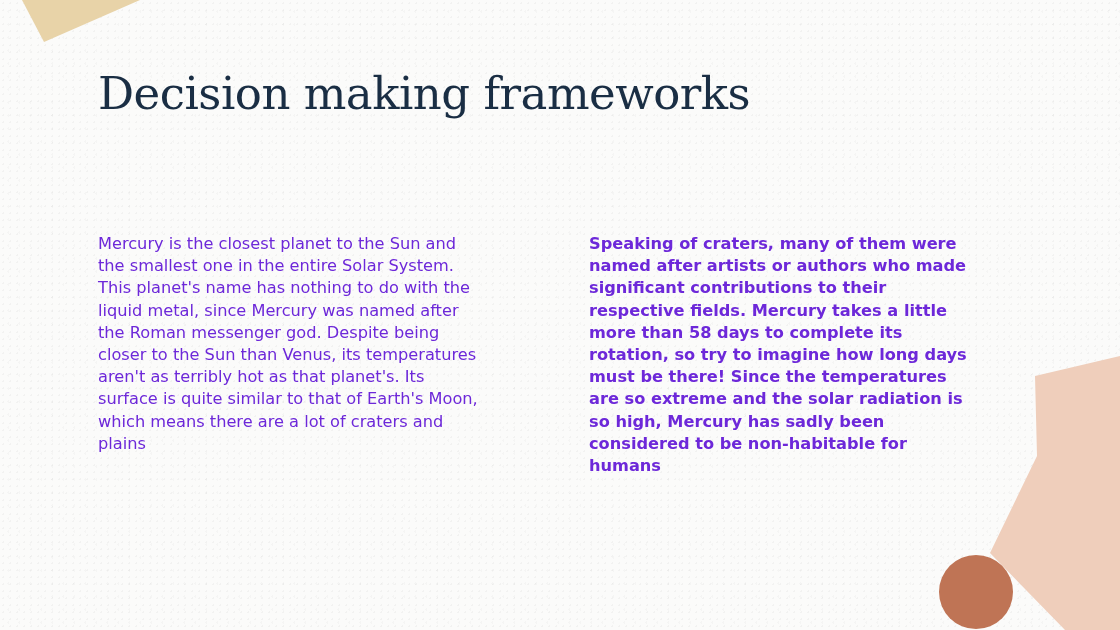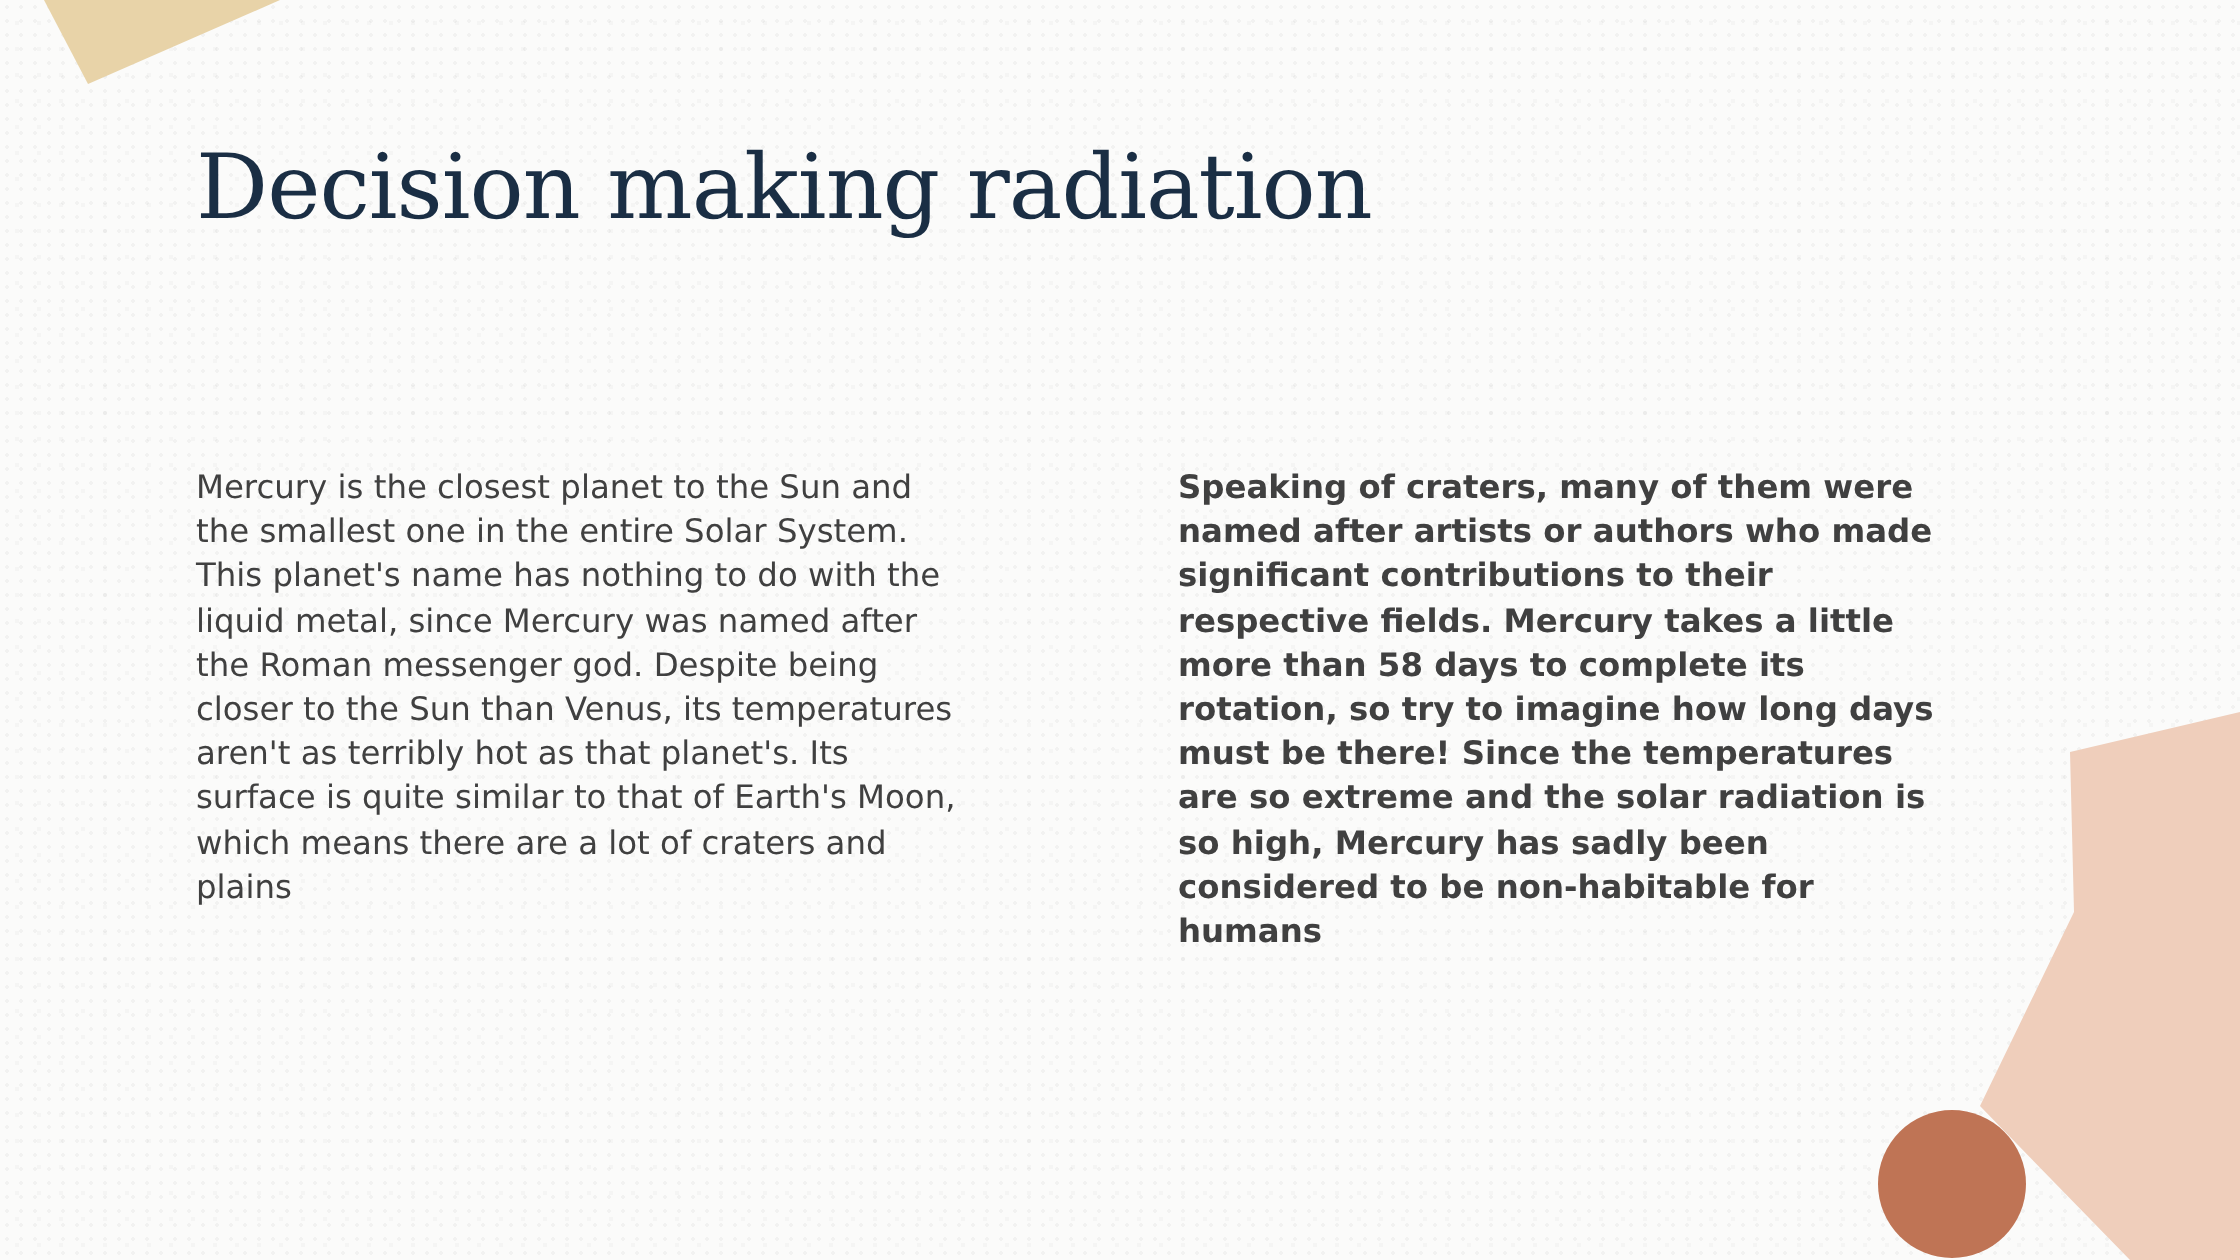--- a/index.html
+++ b/index.html
@@ -44,32 +44,32 @@
       letter-spacing: -0.5px;
     }
     .col {
       position: absolute;
       top: 233px;
       width: 385px;
       margin: 0;
       font-family: "DejaVu Sans", sans-serif;
       font-size: 16.2px;
       line-height: 22.2px;
-      color: #404040;
+      color: #6d28d9;
     }
     .col.left { left: 98px; }
     .col.right { left: 589px; width: 380px; font-weight: bold; }
   </style>
 </head>
 <body>
 
 <div class="texture"></div>
 
 <svg class="deco" viewBox="0 0 1120 630">
   <polygon points="22,0 140,0 44,42" fill="#e8d3a8"></polygon>
   <polygon points="1035,376 1120,356 1120,630 1065,630 990,553 1037,456" fill="#efcebb"></polygon>
   <circle cx="976" cy="592" r="37" fill="#bf7455"></circle>
 </svg>
 
-<h1 class="title">Decision making radiation</h1>
+<h1 class="title">Decision making frameworks</h1>
 
 <p class="col left">Mercury is the closest planet to the Sun and the smallest one in the entire Solar System. This planet's name has nothing to do with the liquid metal, since Mercury was named after the Roman messenger god. Despite being closer to the Sun than Venus, its temperatures aren't as terribly hot as that planet's. Its surface is quite similar to that of Earth's Moon, which means there are a lot of craters and plains</p>
 <p class="col right">Speaking of craters, many of them were named after artists or authors who made significant contributions to their respective fields. Mercury takes a little more than 58 days to complete its rotation, so try to imagine how long days must be there! Since the temperatures are so extreme and the solar radiation is so high, Mercury has sadly been considered to be non-habitable for humans</p>
 
 </body></html>

